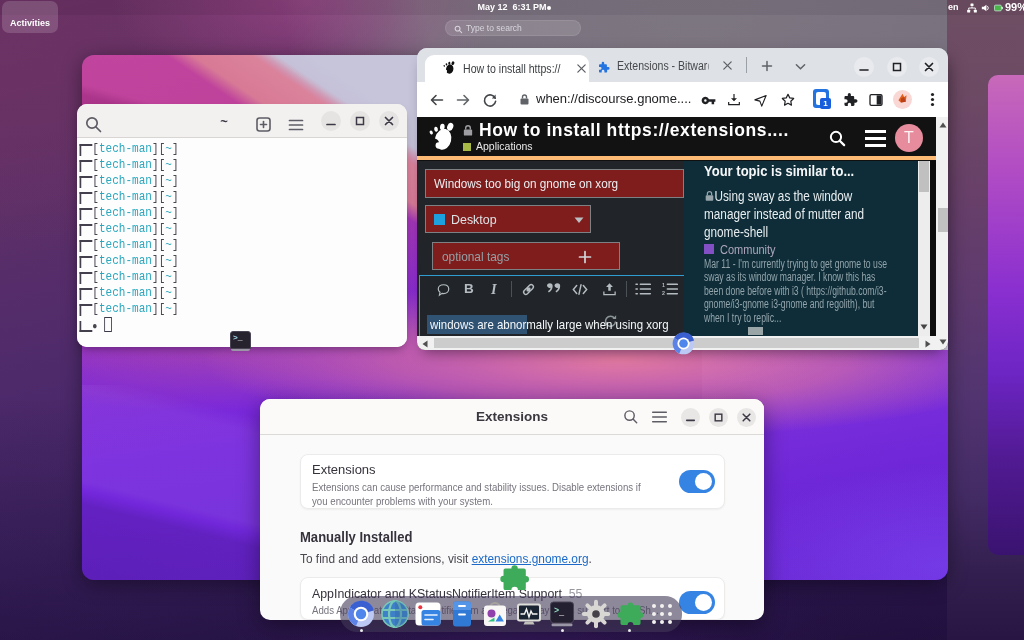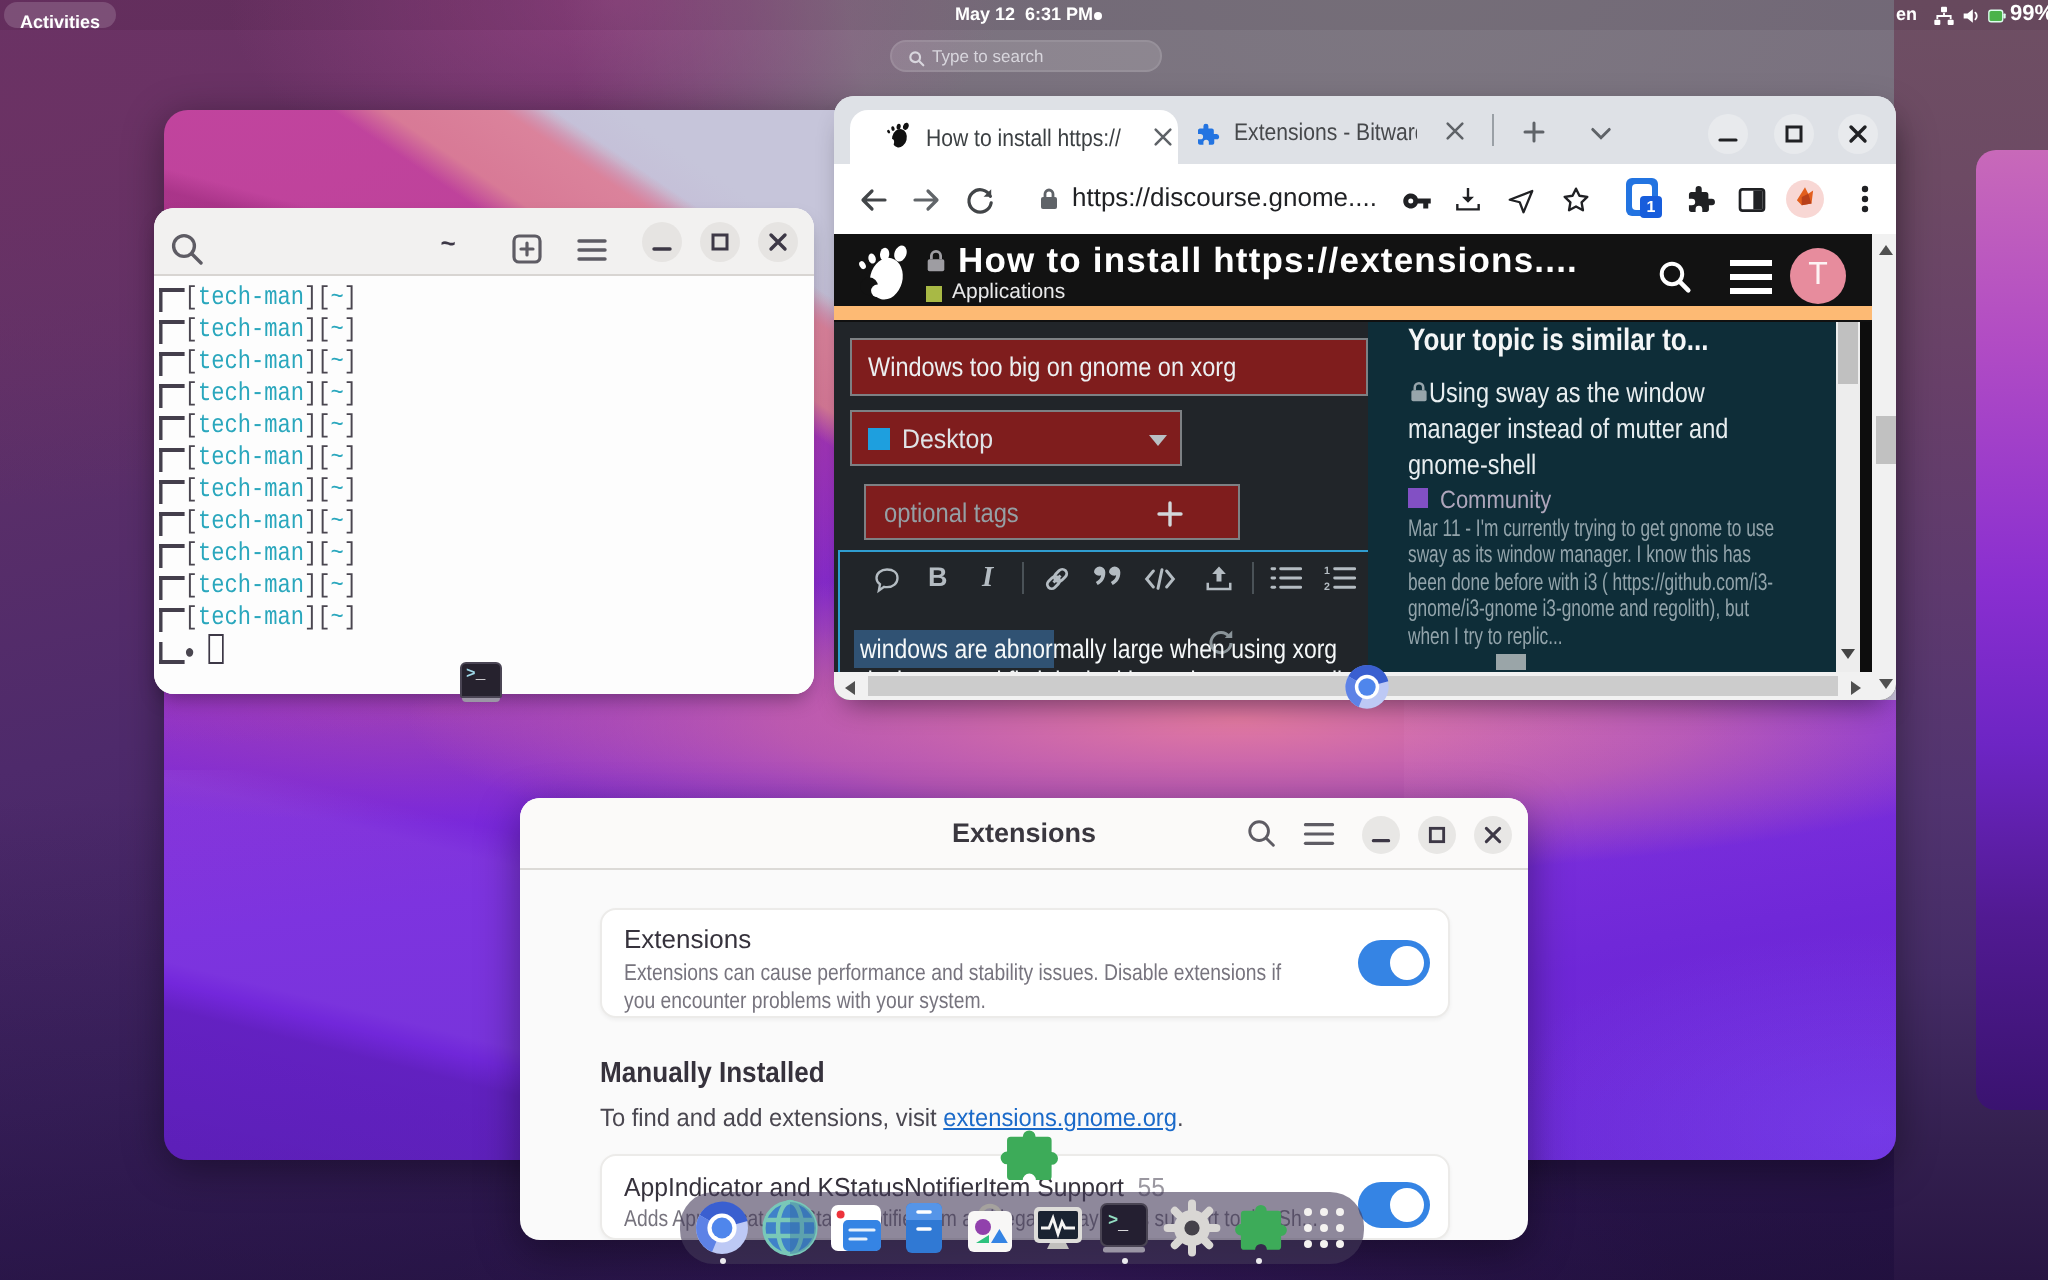--- a/index.html
+++ b/index.html
@@ -31,21 +31,21 @@
   #rightstrip { left:947px; top:0; width:77px; height:640px;
     background:linear-gradient(to bottom, #6e4f63 0%, #6d4a64 14%, #684069 30%, #5e3a6e 46%, #523470 62%, #452c66 76%, #342050 89%, #281543 100%); }
 
   
   #wsnext { left:988px; top:75px; width:40px; height:480px; border-radius:10px 0 0 10px;
     background:linear-gradient(to bottom, #c869b9 0%, #b14cc4 20%, #8a2fd0 45%, #6d25c4 62%, #511a92 80%, #3a1370 100%);
   }
 
   
   #topbar { left:0; top:0; width:1024px; height:15px; color:#fff; }
-  #actpill { left:2px; top:1px; height:13px; padding:4px 8px; border-radius:7px; background:rgba(255,255,255,0.16);
+  #actpill { left:2px; top:1px; height:13px; padding:16px 8px; border-radius:7px; background:rgba(255,255,255,0.16);
     font-size:9px; font-weight:700; line-height:13px; color:#fff; }
   #clock { left:0; top:0; width:1024px; text-align:center; font-size:9px; font-weight:700; line-height:15px; }
   #traydot { left:547px; top:6px; width:4px; height:4px; border-radius:2px; background:#fff; }
 
   
   #searchpill { left:445px; top:20px; width:136px; height:16px; border-radius:8px;
     background:rgba(255,255,255,0.13); border:1px solid rgba(255,255,255,0.09);
     color:#d8d6dd; font-size:8.5px; line-height:14px; }
 
   
@@ -66,21 +66,21 @@
 
   
   #browser { left:417px; top:48px; width:531px; height:302px; border-radius:10px 10px 8px 8px; background:#dee1e6;
     box-shadow:0 8px 14px -6px rgba(0,0,0,0.45); overflow:hidden; }
 
   #tabbar { left:0; top:0; width:531px; height:34px; background:#dee1e6; }
   #tabactive { left:8px; top:7px; width:164px; height:27px; background:#fff; border-radius:9px 9px 0 0; }
   .wbtn { position:absolute; width:20px; height:20px; border-radius:10px; background:#e8eaed; }
   #addrbar { left:0; top:34px; width:531px; height:35px; background:#fff; }
   #bcontent { left:0; top:69px; width:531px; height:233px; background:#101010; }
-  #dheader { left:0; top:0; width:550px; height:43px; background:#121212; border-bottom:7px solid #fdba74; }
+  #dheader { left:0; top:0; width:550px; height:43px; background:#121212; border-bottom:4px solid #fdba74; }
   #composer { left:0; top:44px; width:267px; height:175px; background:#212529; overflow:hidden; }
   .inbox { border:1px solid #7d8184; background:#7f1d1d;text-align:center; }
   #editor { left:2px; top:114px; width:265px; height:62px; border:1.5px solid #2f9dd0; border-right:none; border-bottom:none; background:#212529; }
   .icn { position:absolute; color:#b4bcc2; font-size:13.5px; font-weight:700; }
   .icn.i { font-style:italic; font-family:"Liberation Serif",serif; font-size:14.5px; }
   #createbtn { left:10px; top:141px; width:100px; height:28px; background:rgba(62,110,160,0.42); border-radius:3px;
     color:#93a9b8; font-size:13px; line-height:26px; text-align:center; }
   #simpanel { left:267px; top:44px; width:252px; height:175px; background:#0e2d38; overflow:hidden; }
   #simvbar { left:234px; top:0px; width:12px; height:175px; background:#ededed; }
   #pagevbar { left:519px; top:0; width:13px; height:233px; background:#f1f1f1; }
@@ -267,21 +267,21 @@
         <path d="M2.5 8 H13 M9 3.5 L13.5 8 L9 12.5" fill="none" stroke="#616569" stroke-width="1.6" stroke-linecap="round" stroke-linejoin="round"></path>
       </svg>
       <svg class="abs" style="left:65px;top:10px" width="16" height="16" viewBox="0 0 16 16">
         <path d="M13.2 6.2 A5.6 5.6 0 1 0 13.6 9.4" fill="none" stroke="#424548" stroke-width="1.6" stroke-linecap="round"></path>
         <path d="M13.6 2.6 V6.4 H9.8 Z" fill="#424548"></path>
       </svg>
       <svg class="abs" style="left:101px;top:11px" width="13" height="13" viewBox="0 0 13 13">
         <rect x="2.5" y="5.5" width="8" height="6" rx="1" fill="#5f6368"></rect>
         <path d="M4.5 5.5 V4 a2 2 0 0 1 4 0 V5.5" fill="none" stroke="#5f6368" stroke-width="1.4"></path>
       </svg>
-      <div class="abs" style="left:119px;top:9px;font-size:13px;color:#202124;white-space:nowrap">https://discourse.gnome....</div>
+      <div class="abs" style="left:119px;top:9px;font-size:13px;color:#202124;white-space:nowrap">when://discourse.gnome....</div>
       <svg class="abs" style="left:284px;top:11px" width="15" height="15" viewBox="0 0 24 24">
         <path fill="#202124" d="M12.65 10a6 6 0 1 0 0 4H17v4h4v-4h2v-4H12.65zM7 14a2 2 0 1 1 0-4 2 2 0 0 1 0 4z"></path>
       </svg>
       <svg class="abs" style="left:309px;top:10px" width="16" height="16" viewBox="0 0 24 24">
         <path fill="none" stroke="#202124" stroke-width="1.8" d="M4 15 v4 h16 v-4"></path>
         <path fill="#202124" d="M12 3 v9 M12 14 l-4.5-4.5 h9 Z"></path>
         <path fill="none" stroke="#202124" stroke-width="1.8" d="M12 3 v9"></path>
       </svg>
       <svg class="abs" style="left:336px;top:11px" width="15" height="15" viewBox="0 0 24 24">
         <path fill="none" stroke="#202124" stroke-width="1.8" stroke-linejoin="round" d="M3 11 L21 4 L14 21 L11 13 Z"></path>

